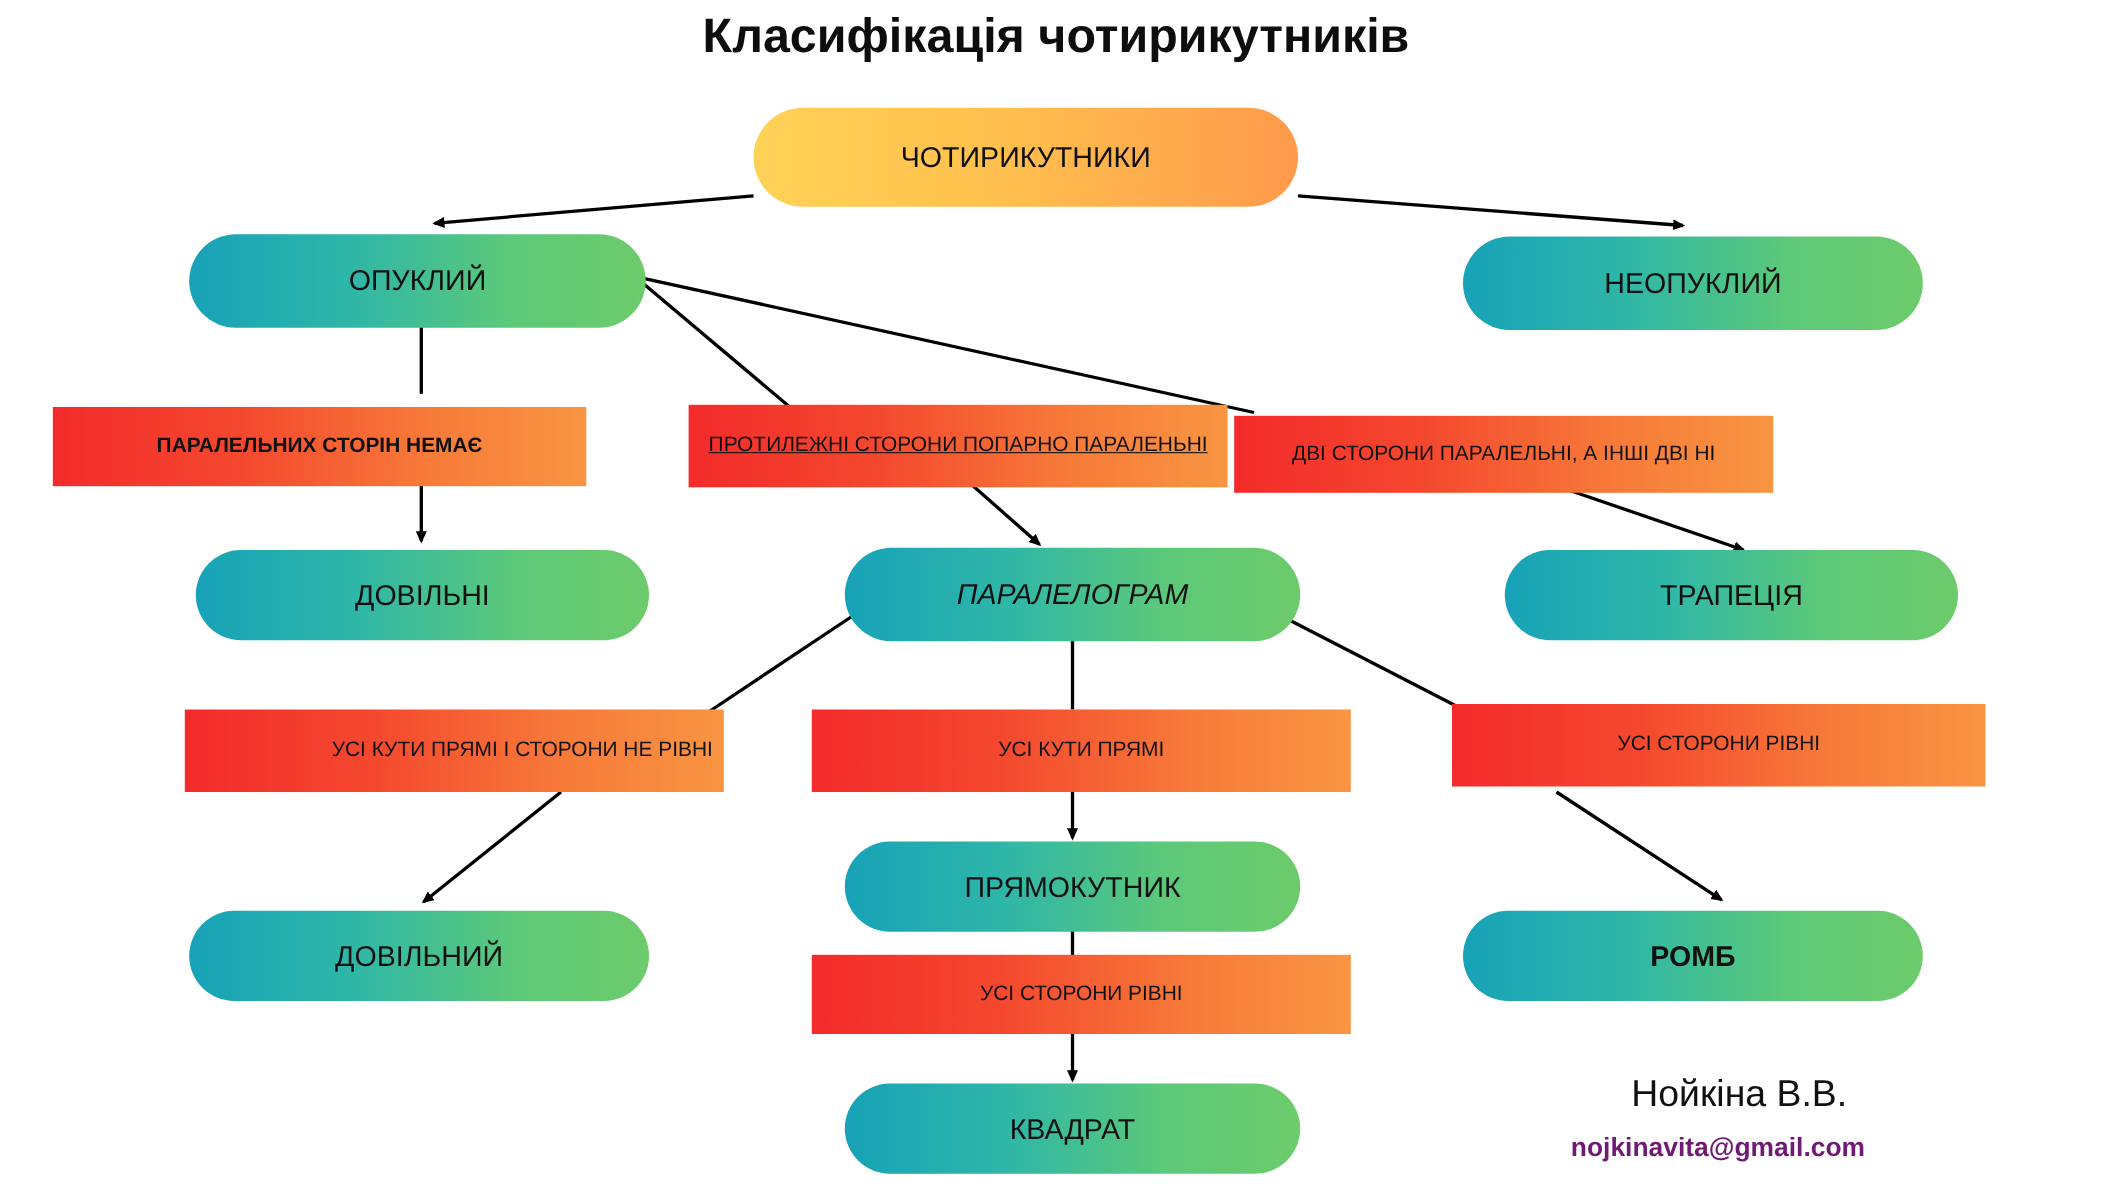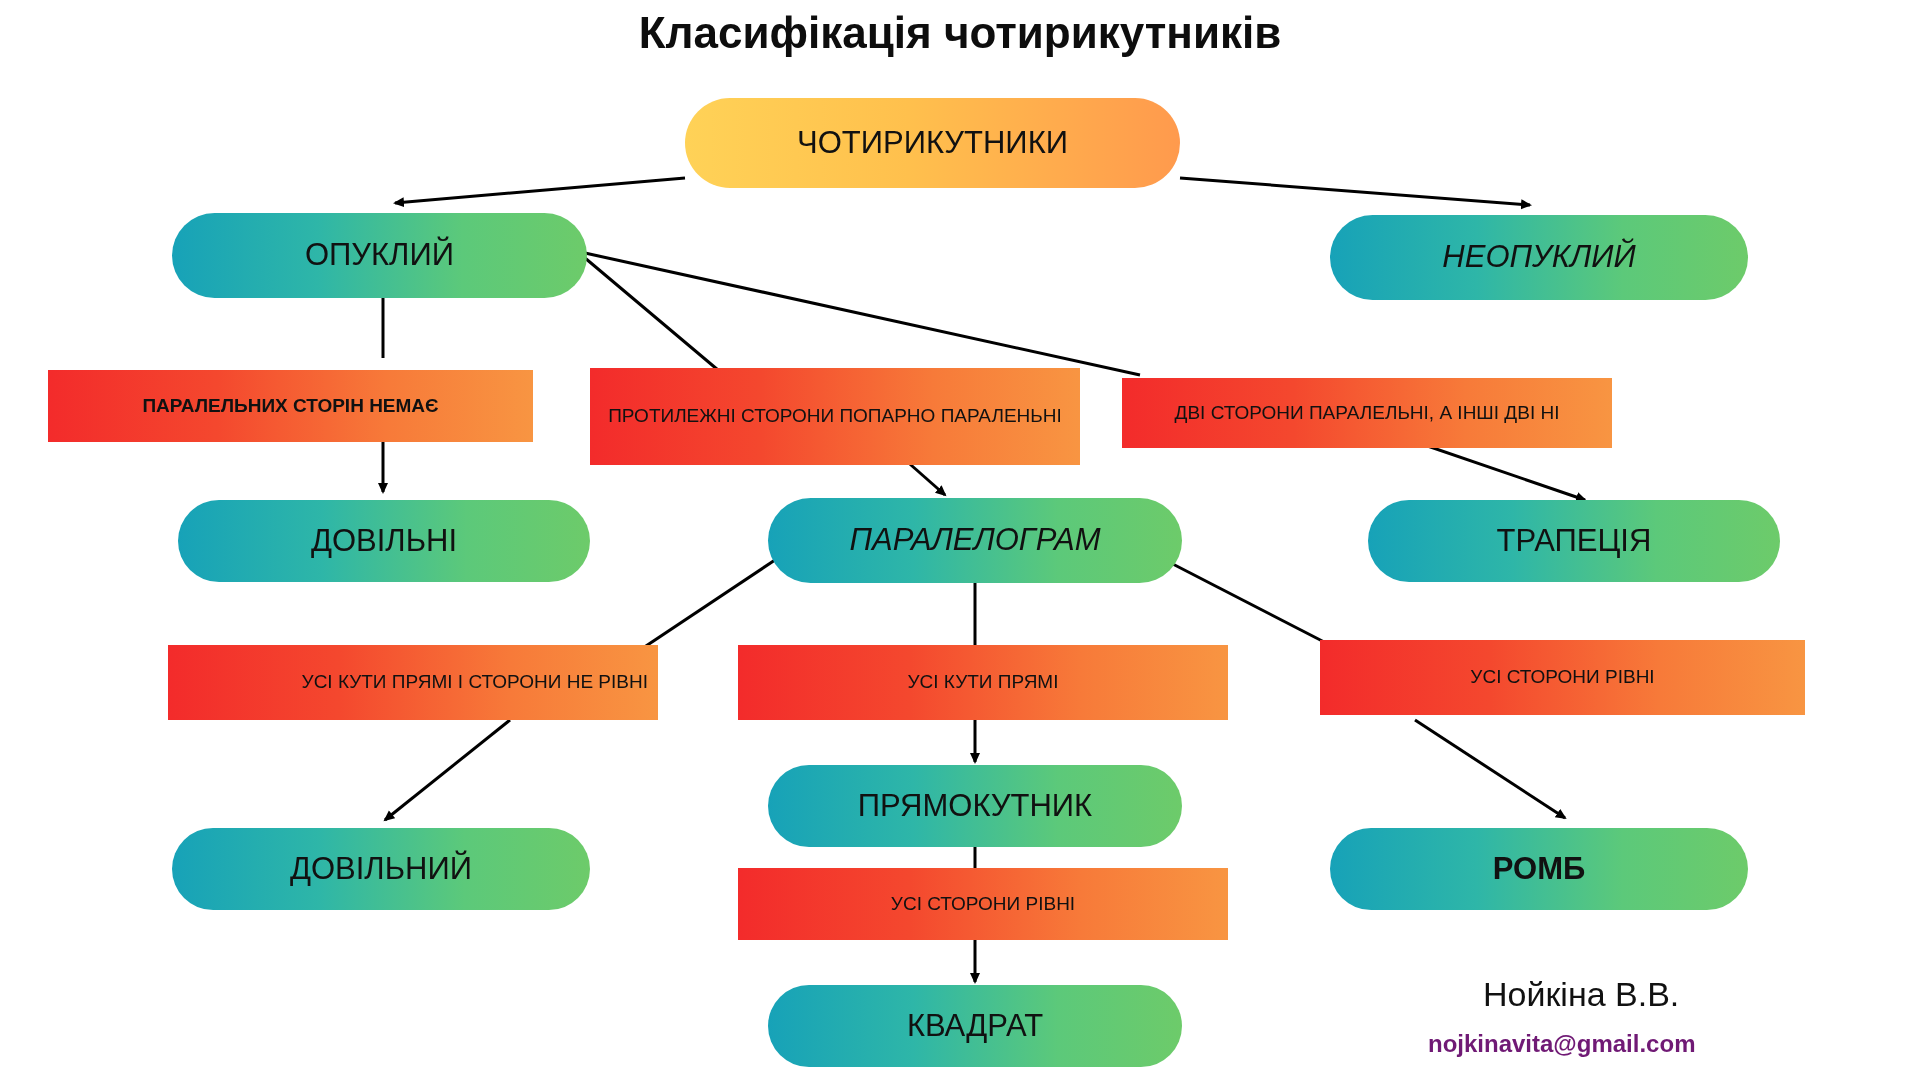--- a/index.html
+++ b/index.html
@@ -56,21 +56,21 @@
     justify-content: center;
     text-align: center;
     z-index: 2;
     line-height: 1.1;
   }
 
   
   .pill {
     border-radius: 60px;
     background: linear-gradient(90deg, #17a2b8 0%, #2eb6a8 35%, #5cc97a 70%, #6dcb6a 100%);
-    font-size: 31px;
+    font-size: 26px;
     color: #111111;
   }
 
   .pill.top {
     background: linear-gradient(90deg, #ffd257 0%, #ffc04d 45%, #ff9a4d 100%);
   }
 
   
   .band {
     background: linear-gradient(90deg, #f32b2b 0%, #f4482e 35%, #f77a39 70%, #f89542 100%);
@@ -142,29 +142,29 @@
   </svg>
 
   <div class="node pill top" style="left:685px; top:98px; width:495px; height:90px;">
     <span>ЧОТИРИКУТНИКИ</span>
   </div>
 
   <div class="node pill" style="left:172px; top:213px; width:415px; height:85px;">
     <span>ОПУКЛИЙ</span>
   </div>
 
-  <div class="node pill" style="left:1330px; top:215px; width:418px; height:85px;font-style:italic;">
+  <div class="node pill" style="left:1330px; top:215px; width:418px; height:85px;">
     <span>НЕОПУКЛИЙ</span>
   </div>
 
   <div class="node band" style="left:48px; top:370px; width:485px; height:72px;font-weight:bold;">
     <span>ПАРАЛЕЛЬНИХ СТОРІН НЕМАЄ</span>
   </div>
 
-  <div class="node band" style="left:590px; top:368px; width:490px; height:97px;">
+  <div class="node band" style="left:626px; top:368px; width:490px; height:75px;text-decoration:underline;">
     <span>ПРОТИЛЕЖНІ СТОРОНИ ПОПАРНО ПАРАЛЕНЬНІ</span>
   </div>
 
   <div class="node band" style="left:1122px; top:378px; width:490px; height:70px;">
     <span>ДВІ СТОРОНИ ПАРАЛЕЛЬНІ, А ІНШІ ДВІ НІ</span>
   </div>
 
   <div class="node pill" style="left:178px; top:500px; width:412px; height:82px;">
     <span>ДОВІЛЬНІ</span>
   </div>

